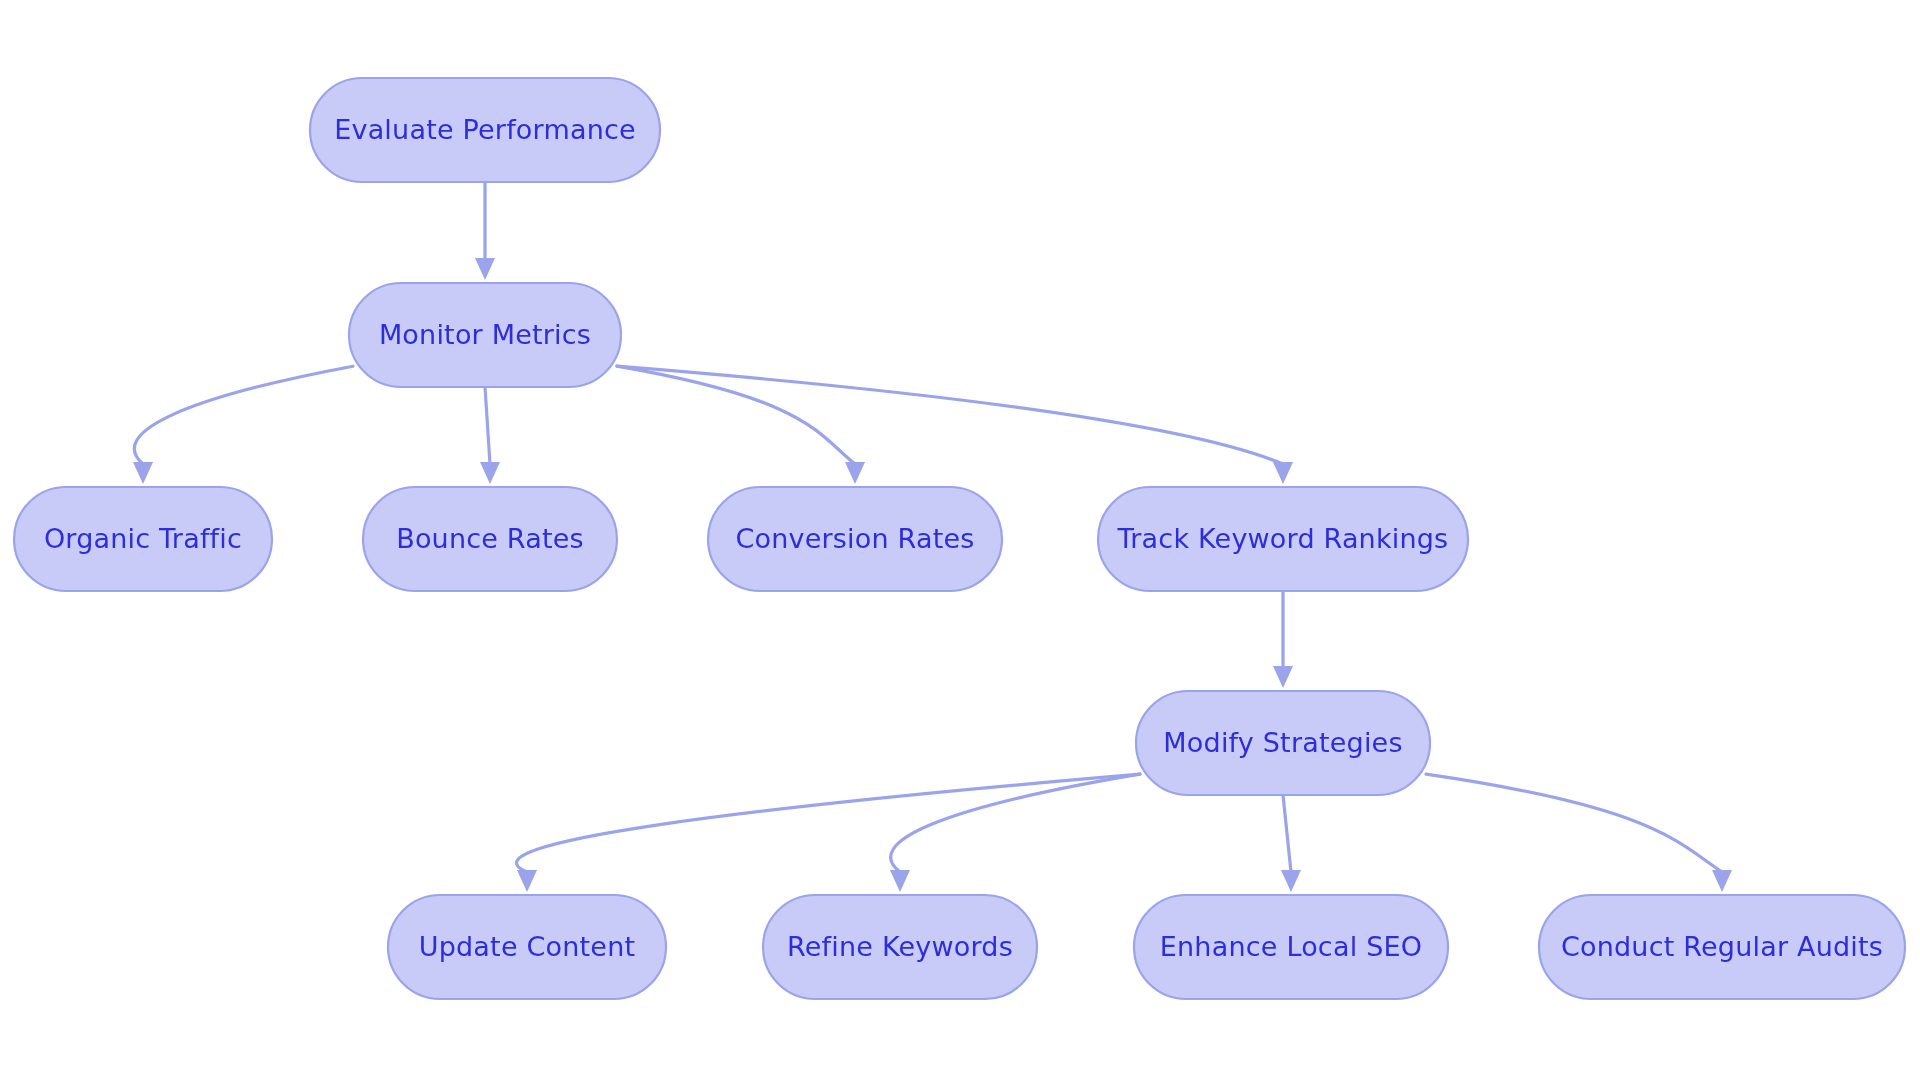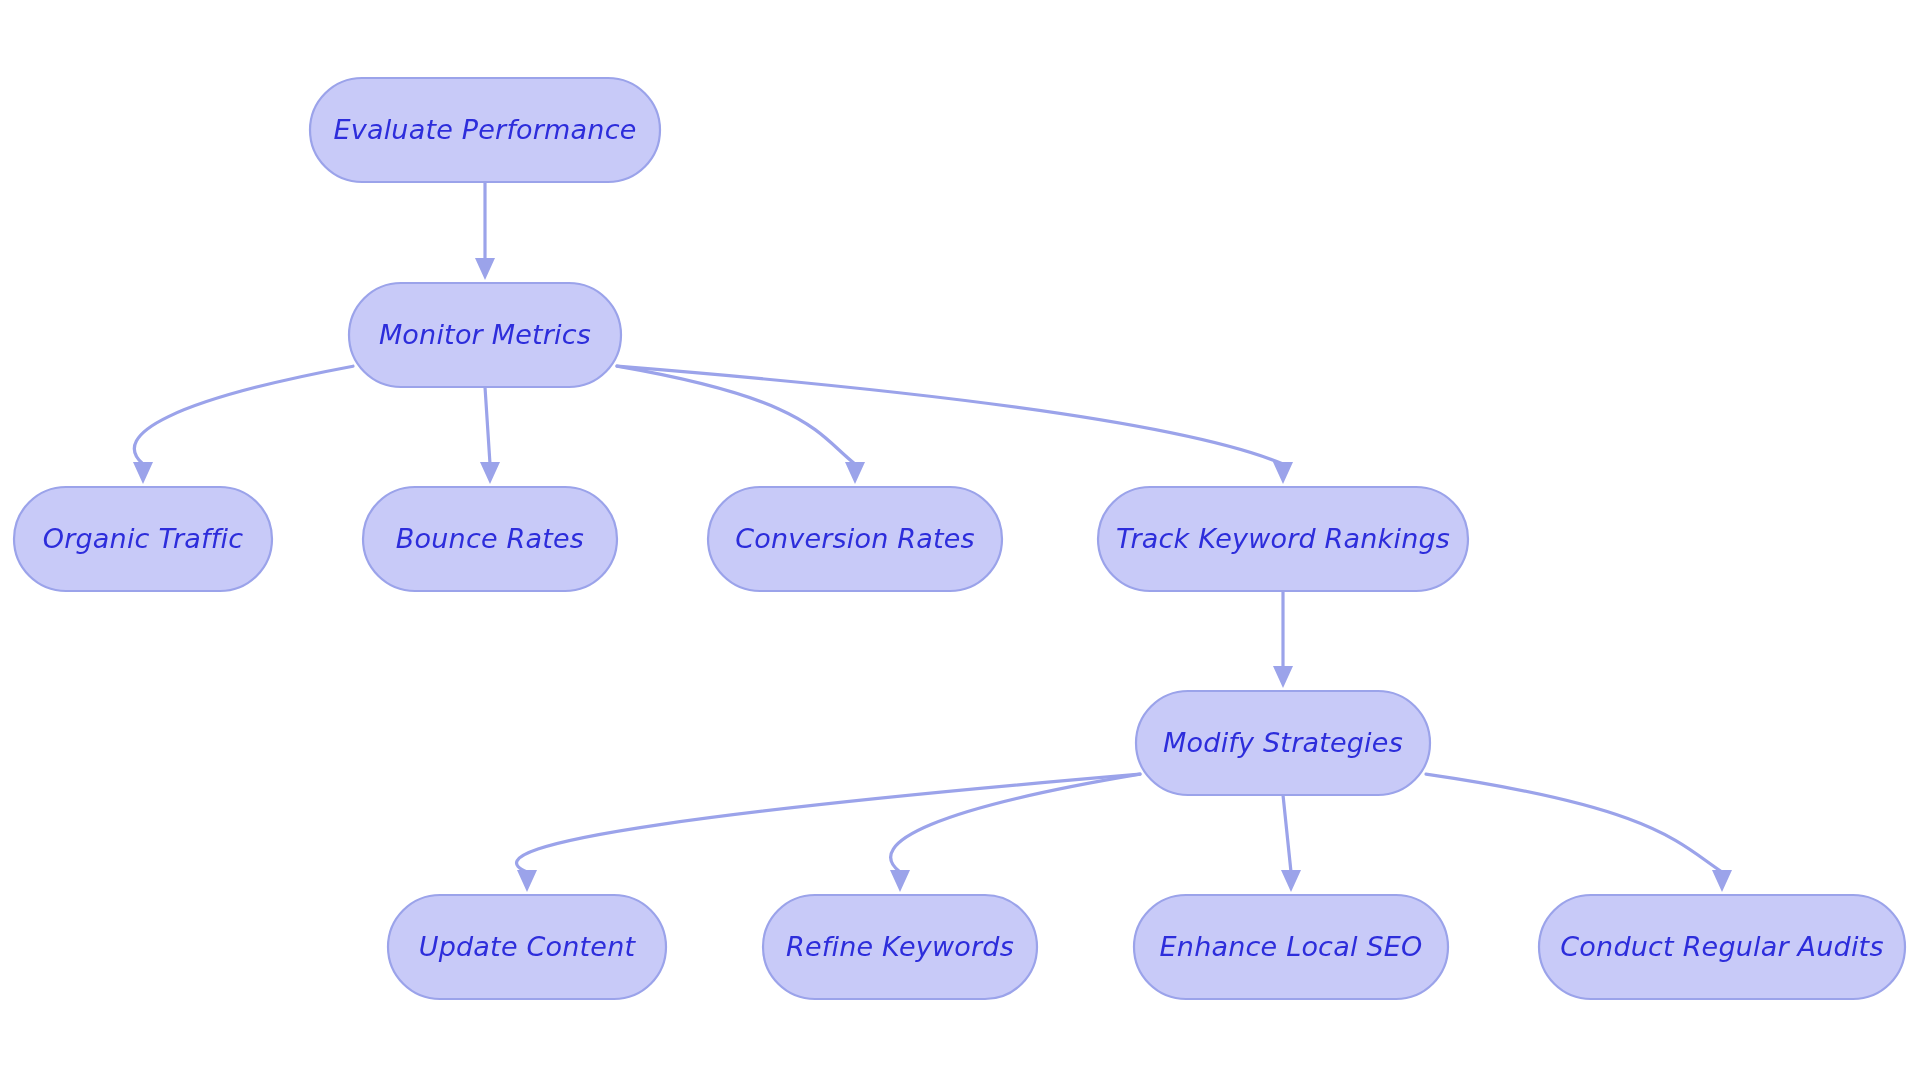--- a/index.html
+++ b/index.html
@@ -11,21 +11,20 @@
     width: 1920px;
     height: 1083px;
     overflow: hidden;
     font-family: "DejaVu Sans", sans-serif;
   }
   #flowchart-root {
     position: relative;
     width: 1920px;
     height: 1083px;
     background: #ffffff;
-    font-style: italic;
   }
   svg.diagram-canvas {
     display: block;
     width: 1920px;
     height: 1083px;
   }
   .node-shape {
     fill: #c8caf8;
     stroke: #9ba3ea;
     stroke-width: 2.2;

